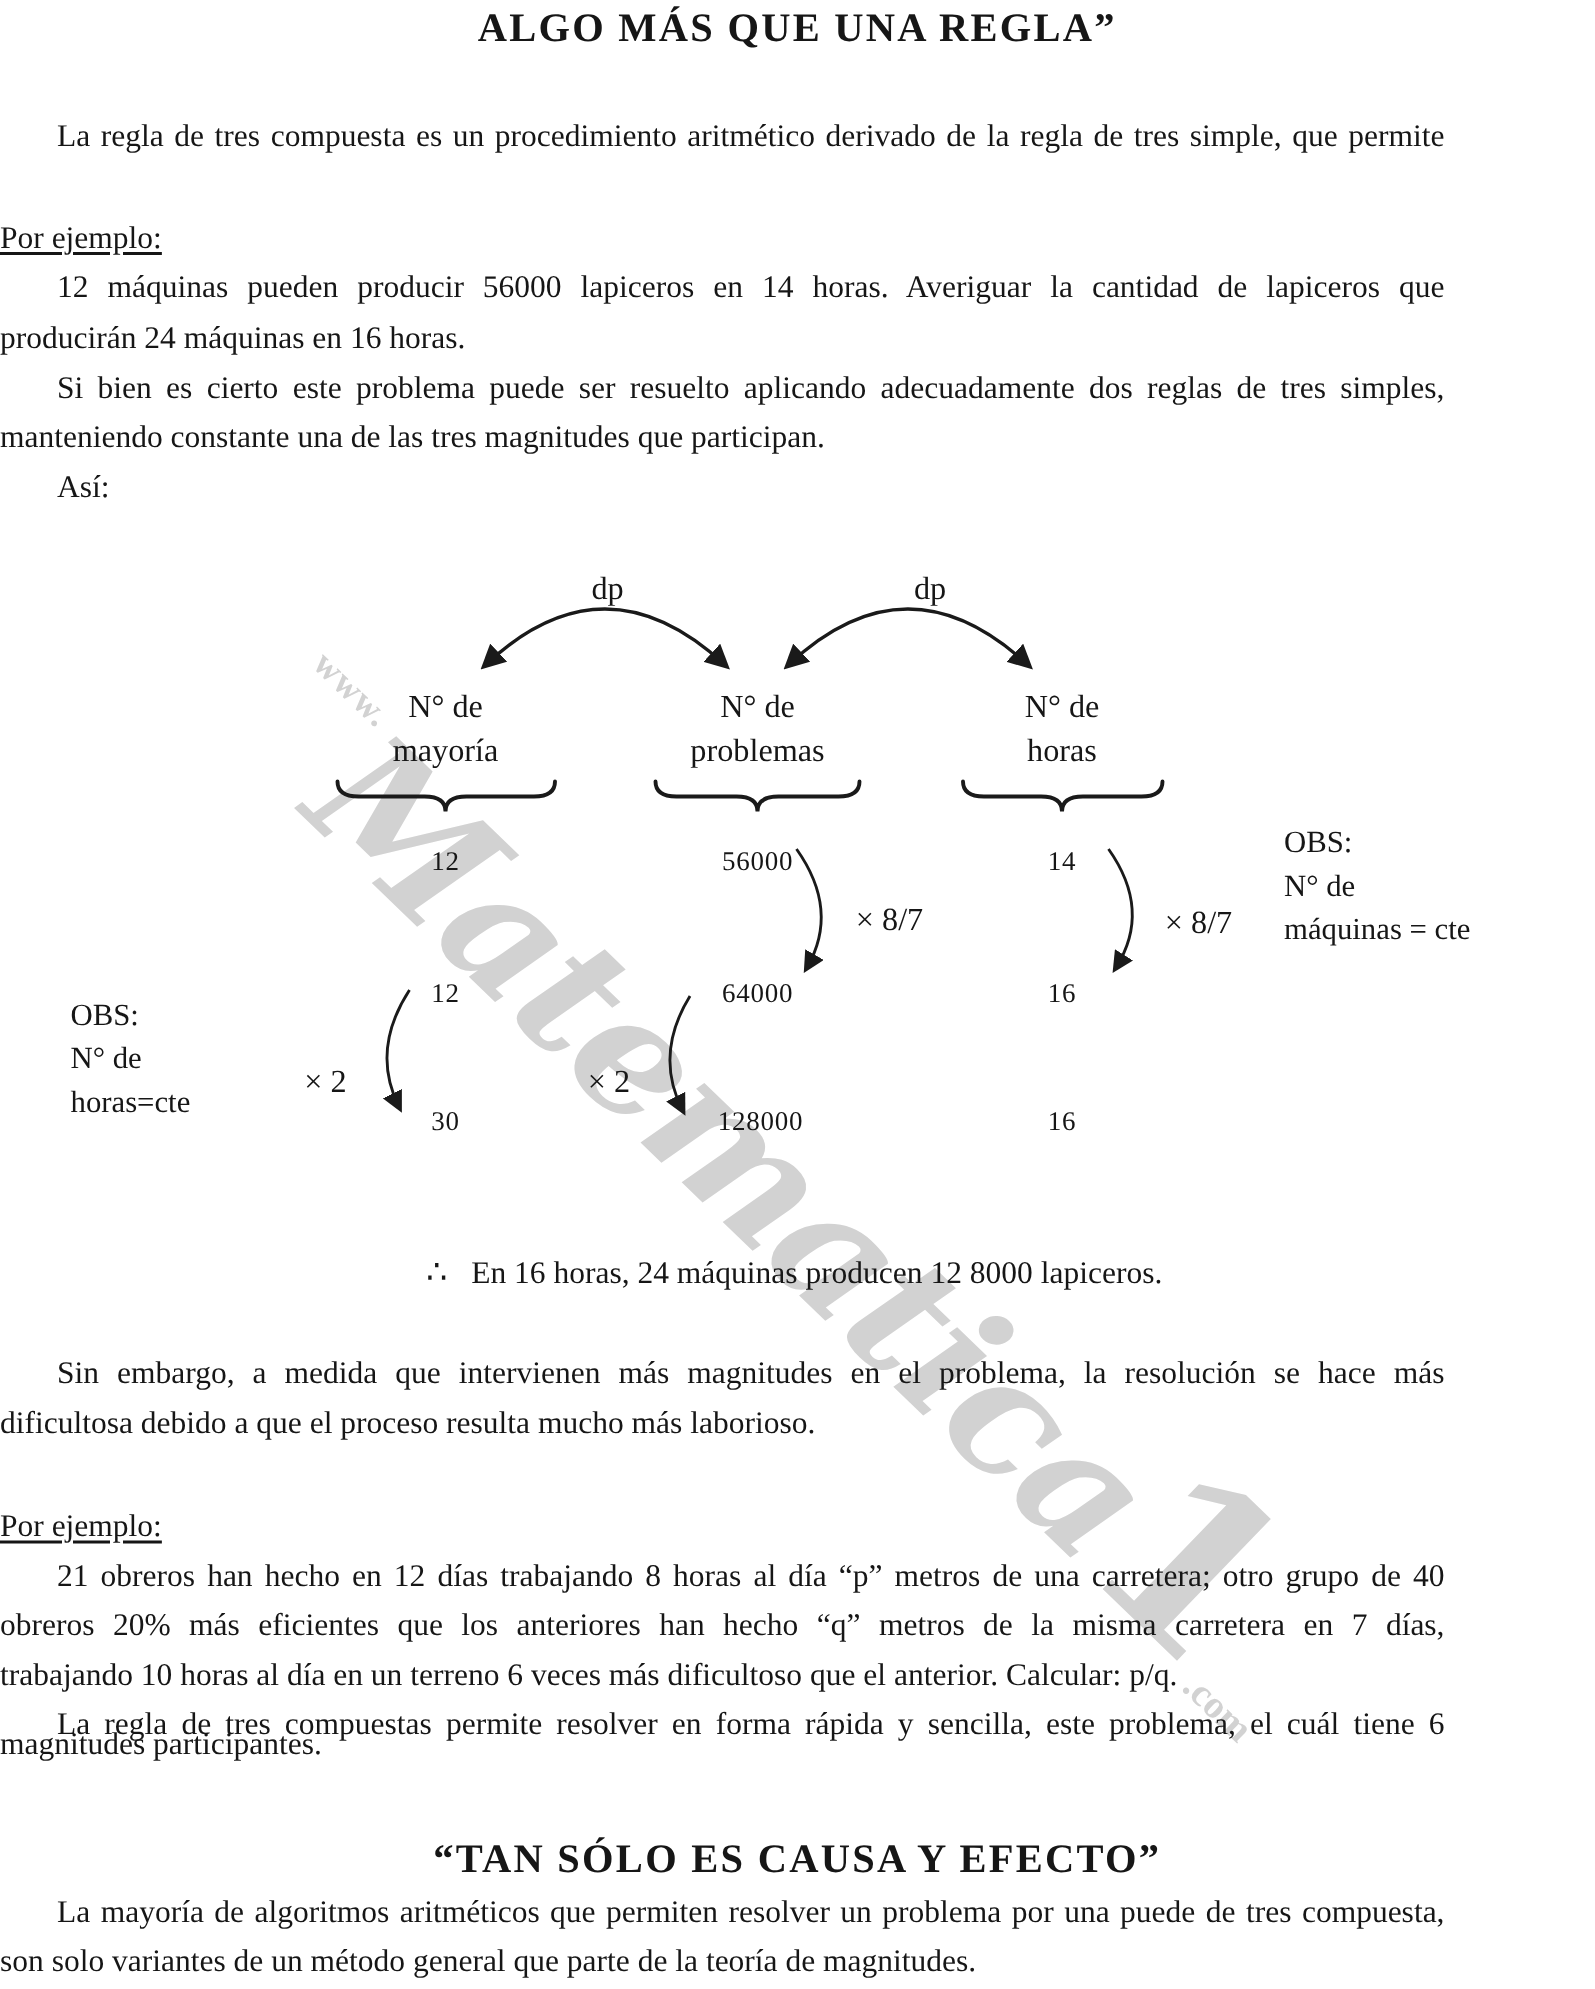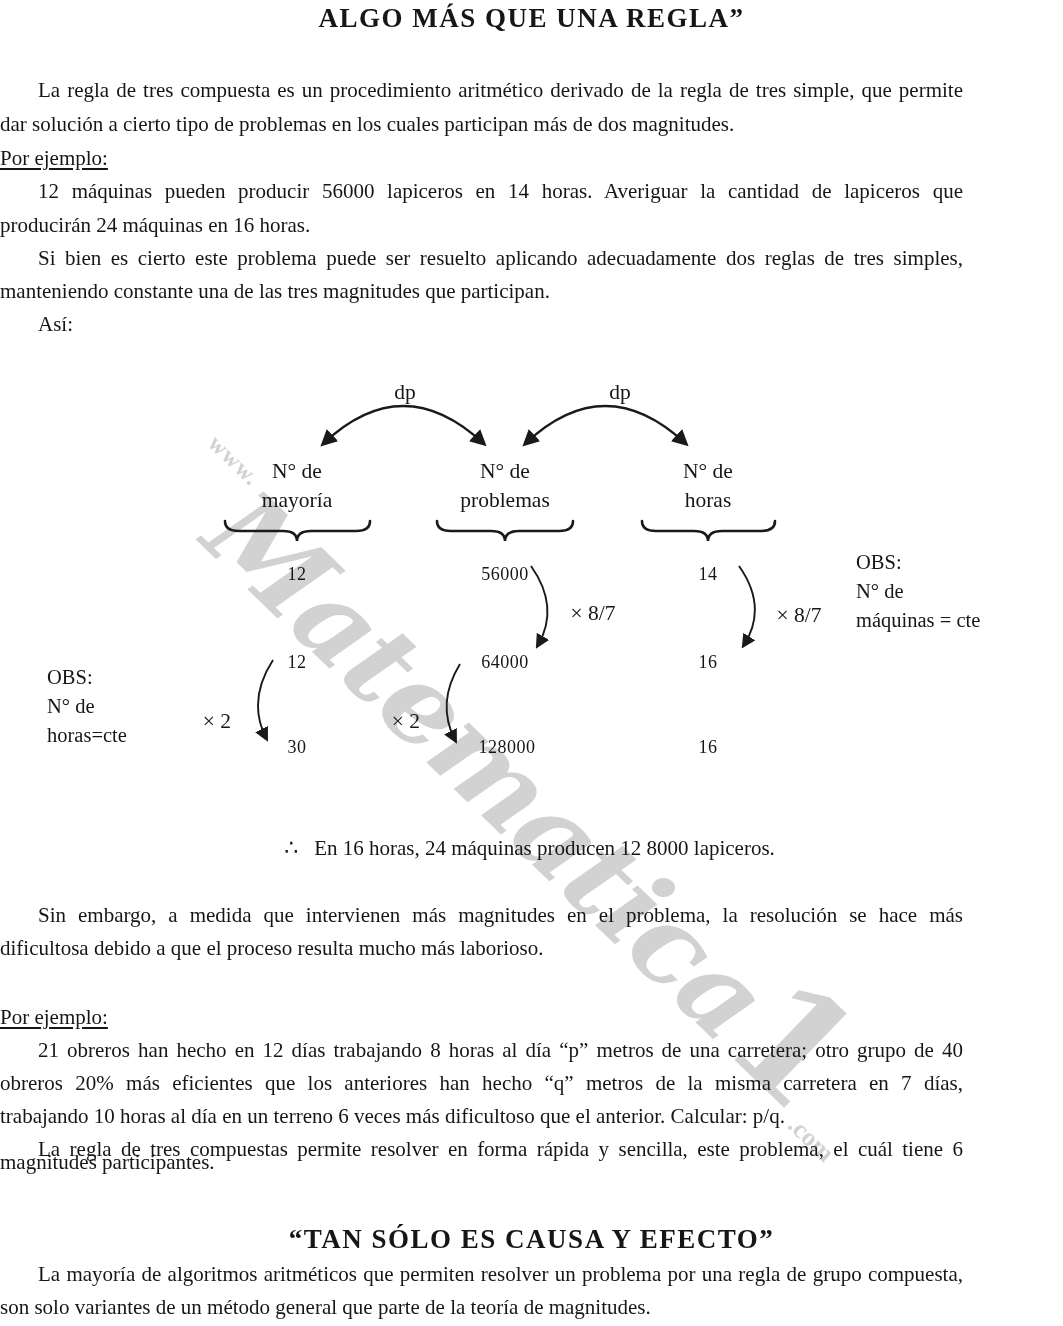--- a/index.html
+++ b/index.html
@@ -38,21 +38,20 @@
 </head>
 <body>
 
 <div class="page">
 
   <div class="watermark"><span class="wm-www">www.</span><span class="wm-name">Matematica</span><span class="wm-one">1</span><span class="wm-com">.com</span></div>
 
   <h1 class="title" style="top:3px">ALGO MÁS QUE UNA REGLA”</h1>
 
   <div class="line j ind" style="top:76px">La regla de tres compuesta es un procedimiento aritmético derivado de la regla de tres simple, que permite</div>
-  <div class="line" style="top:110px">dar solución a cierto tipo de problemas en los cuales participan más de dos magnitudes.</div>
 
   <div class="line" style="top:144px"><span class="ul">Por ejemplo:</span></div>
 
   <div class="line j ind" style="top:177px">12 máquinas pueden producir 56000 lapiceros en 14 horas. Averiguar la cantidad de lapiceros que</div>
   <div class="line" style="top:211px">producirán 24 máquinas en 16 horas.</div>
 
   <div class="line j ind" style="top:244px">Si bien es cierto este problema puede ser resuelto aplicando adecuadamente dos reglas de tres simples,</div>
   <div class="line ind" style="top:310px">Así:</div>
 
   <div class="line" style="top:277px">manteniendo constante una de las tres magnitudes que participan.</div>
@@ -130,16 +129,16 @@
 
   <div class="line j ind" style="top:1036px">21 obreros han hecho en 12 días trabajando 8 horas al día “p” metros de una carretera; otro grupo de 40</div>
   <div class="line j" style="top:1069px">obreros 20% más eficientes que los anteriores han hecho “q” metros de la misma carretera en 7 días,</div>
   <div class="line" style="top:1102px">trabajando 10 horas al día en un terreno 6 veces más dificultoso que el anterior. Calcular: p/q.</div>
 
   <div class="line j ind" style="top:1135px">La regla de tres compuestas permite resolver en forma rápida y sencilla, este problema, el cuál tiene 6</div>
   <div class="line" style="top:1148px">magnitudes participantes.</div>
 
   <h1 class="title" style="top:1224px">“TAN SÓLO ES CAUSA Y EFECTO”</h1>
 
-  <div class="line j ind" style="top:1260px">La mayoría de algoritmos aritméticos que permiten resolver un problema por una regla de grupo compuesta,</div>
+  <div class="line j ind" style="top:1260px">La mayoría de algoritmos aritméticos que permiten resolver un problema por una puede de tres compuesta,</div>
   <div class="line" style="top:1293px">son solo variantes de un método general que parte de la teoría de magnitudes.</div>
 
 </div>
 
 </body></html>

